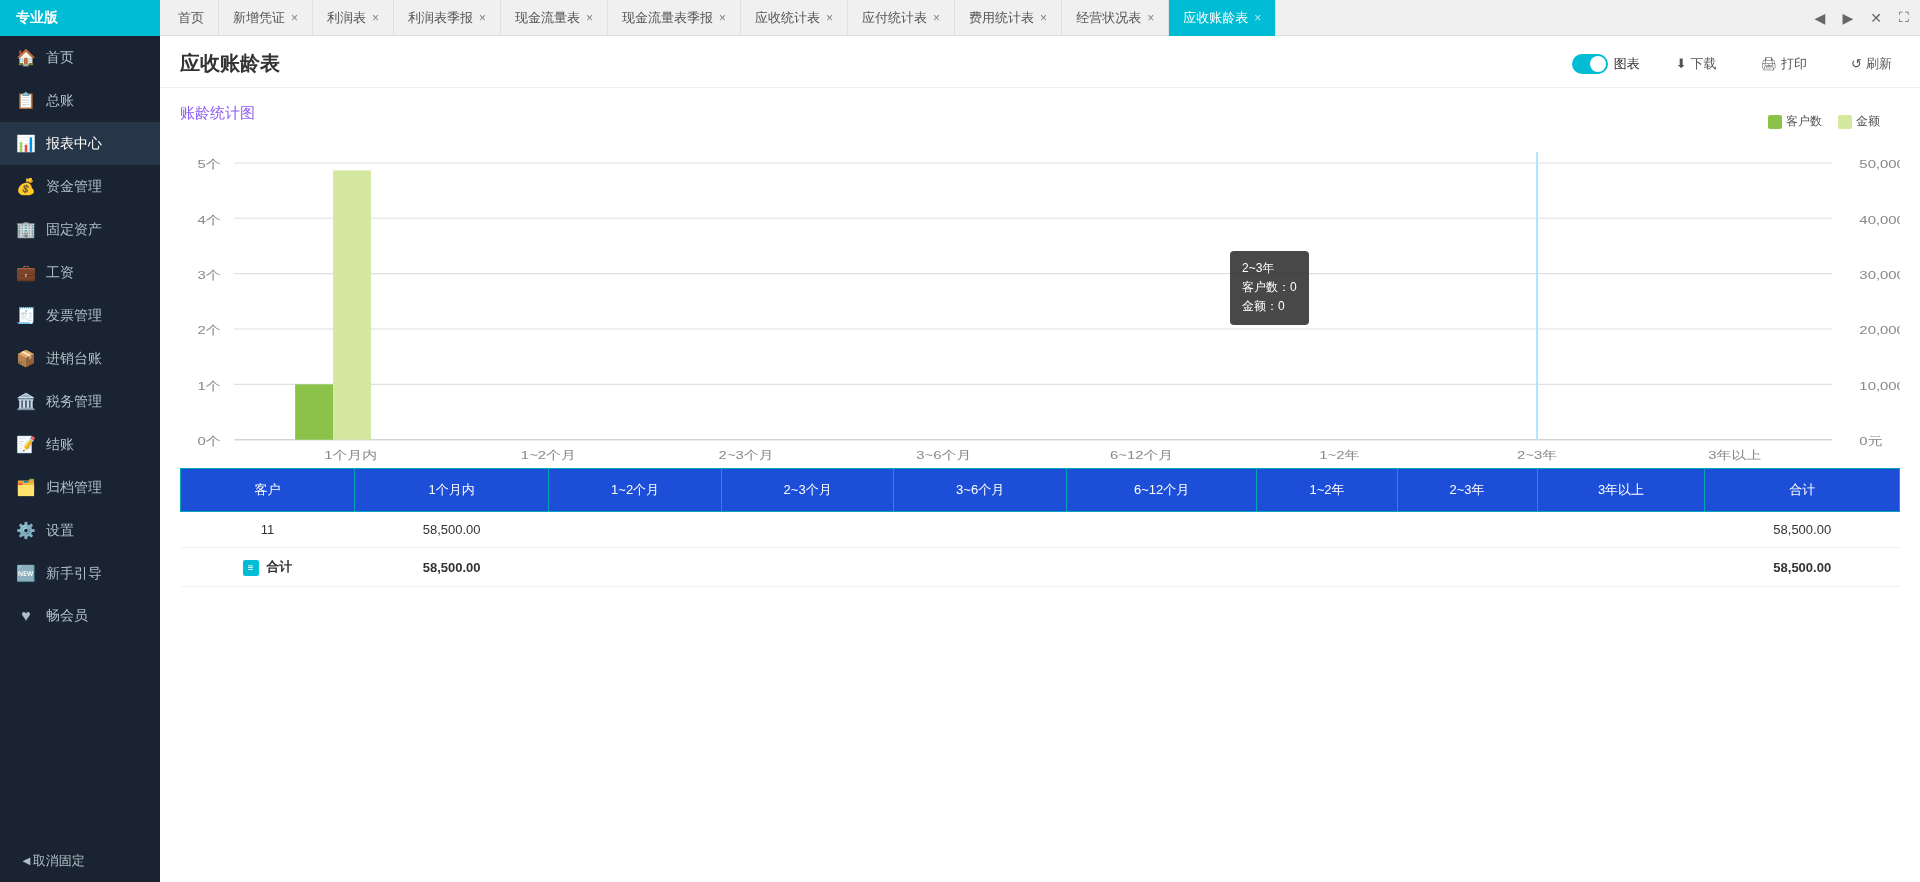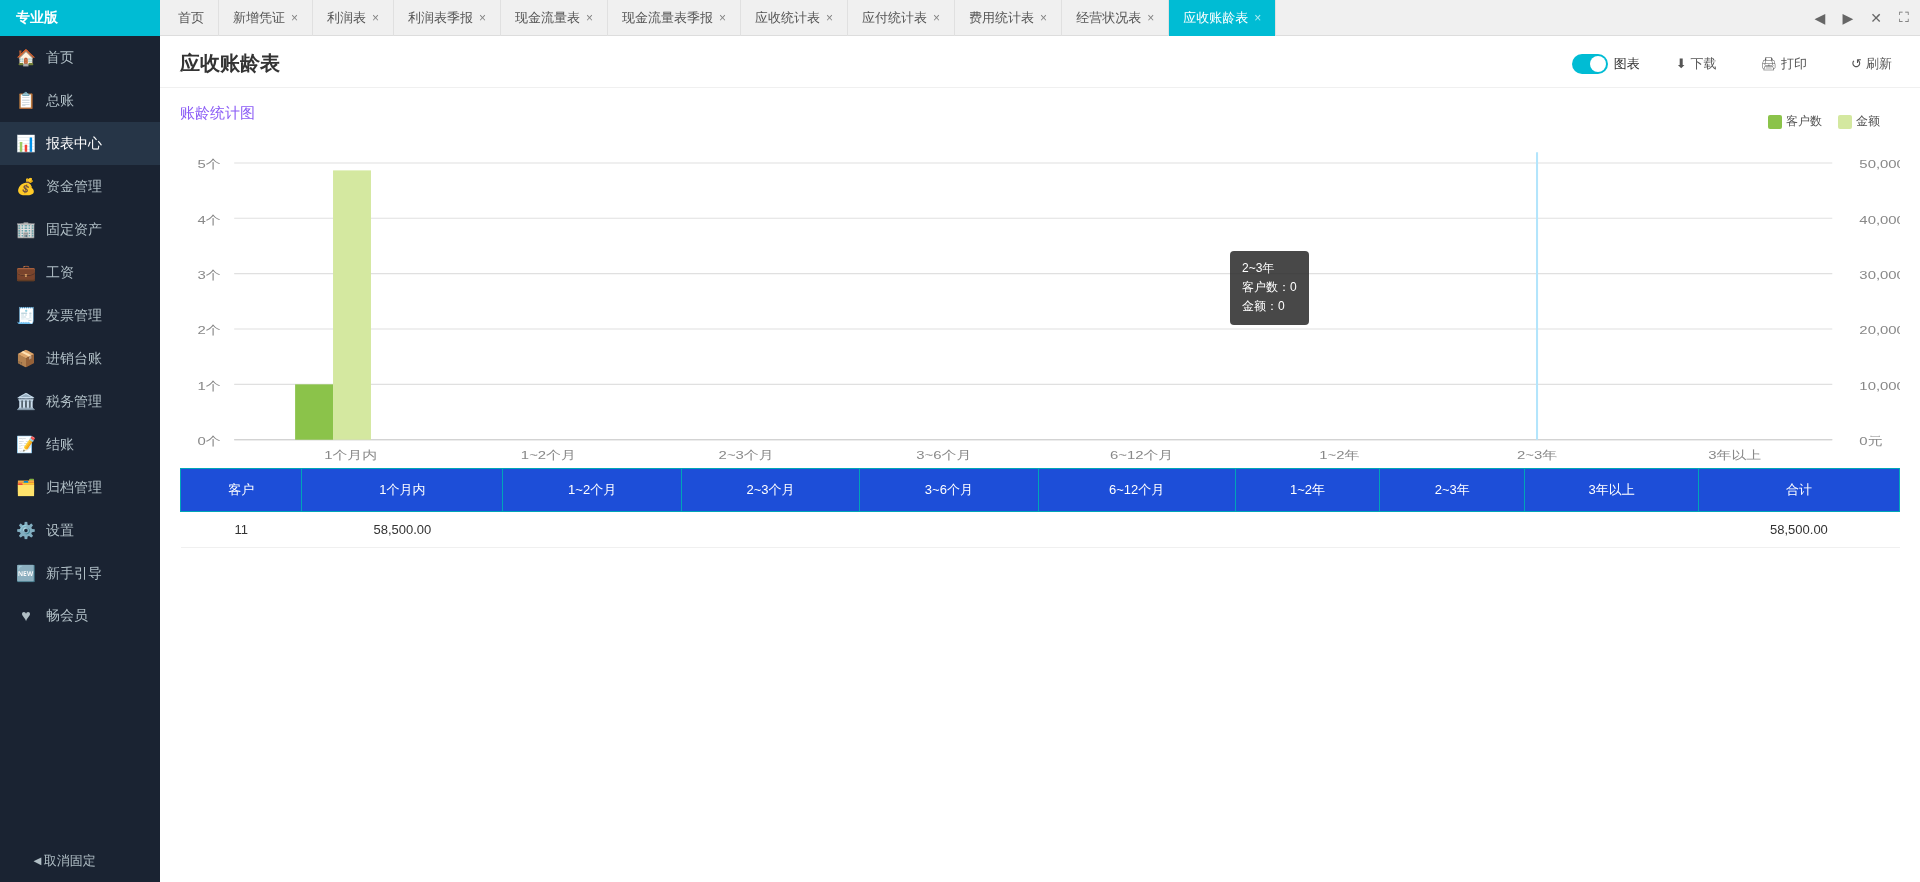--- a/index.html
+++ b/index.html
@@ -31,21 +31,21 @@
       padding: 12px 16px;
       cursor: pointer;
       color: #b0bec5;
       font-size: 14px;
       gap: 10px;
     }
     .sidebar-item.active { background: #263547; color: white; }
     .sidebar-icon { font-size: 16px; width: 20px; text-align: center; }
     .sidebar-bottom {
       margin-top: auto;
-      padding: 12px 31px;
+      padding: 12px 20px;
       color: #b0bec5;
       font-size: 13px;
       cursor: pointer;
       display: flex;
       align-items: center;
       gap: 6px;
     }
 
     
     .main {
@@ -497,18 +497,33 @@
             <td>58,500.00</td>
             <td></td>
             <td></td>
             <td></td>
             <td></td>
             <td></td>
             <td></td>
             <td></td>
             <td>58,500.00</td>
           </tr>
+          <tr class="total-row">
+            <td>
+              <span class="total-icon">≡</span>
+              <span>合计</span>
+            </td>
+            <td>58,500.00</td>
+            <td></td>
+            <td></td>
+            <td></td>
+            <td></td>
+            <td></td>
+            <td></td>
+            <td></td>
+            <td>58,500.00</td>
+          </tr>
         </tbody>
       </table>
     </div>
 
   </div>
 </div>
 
 </body></html>

